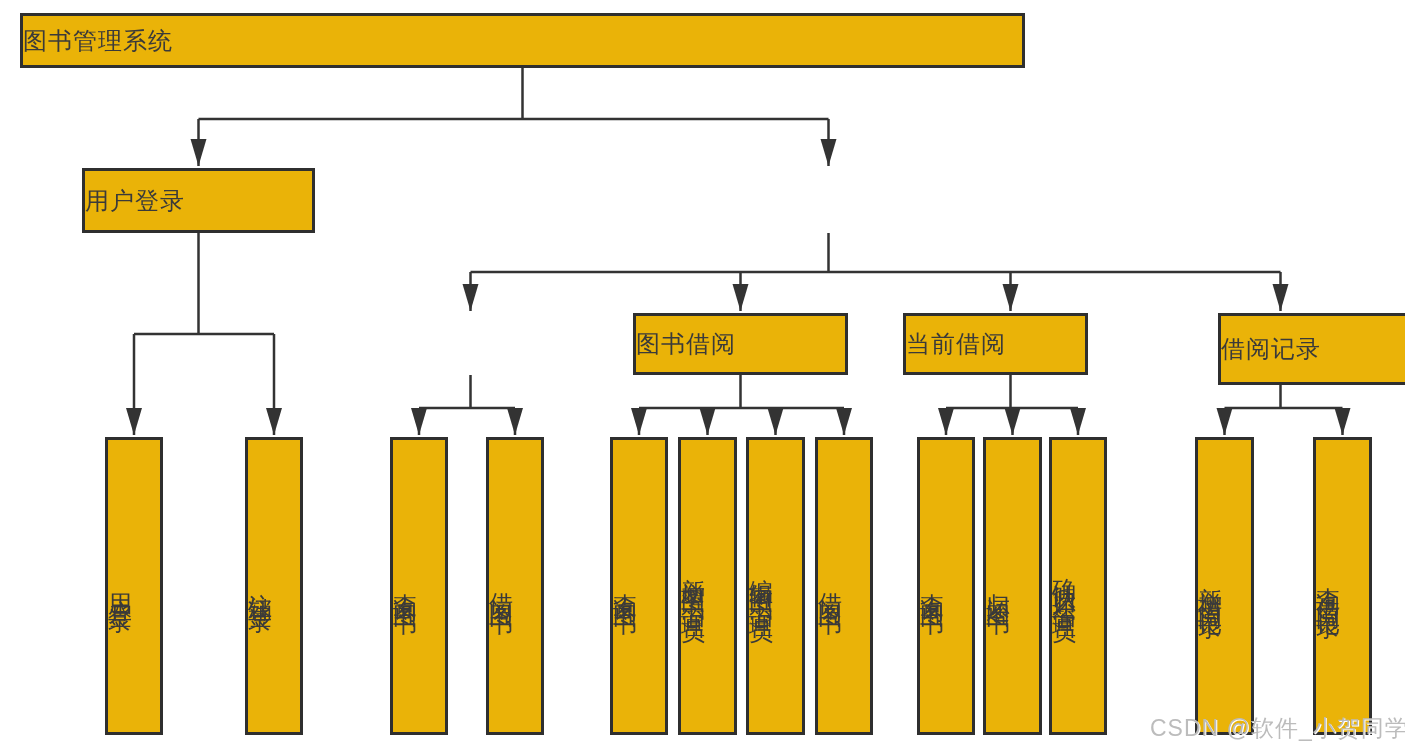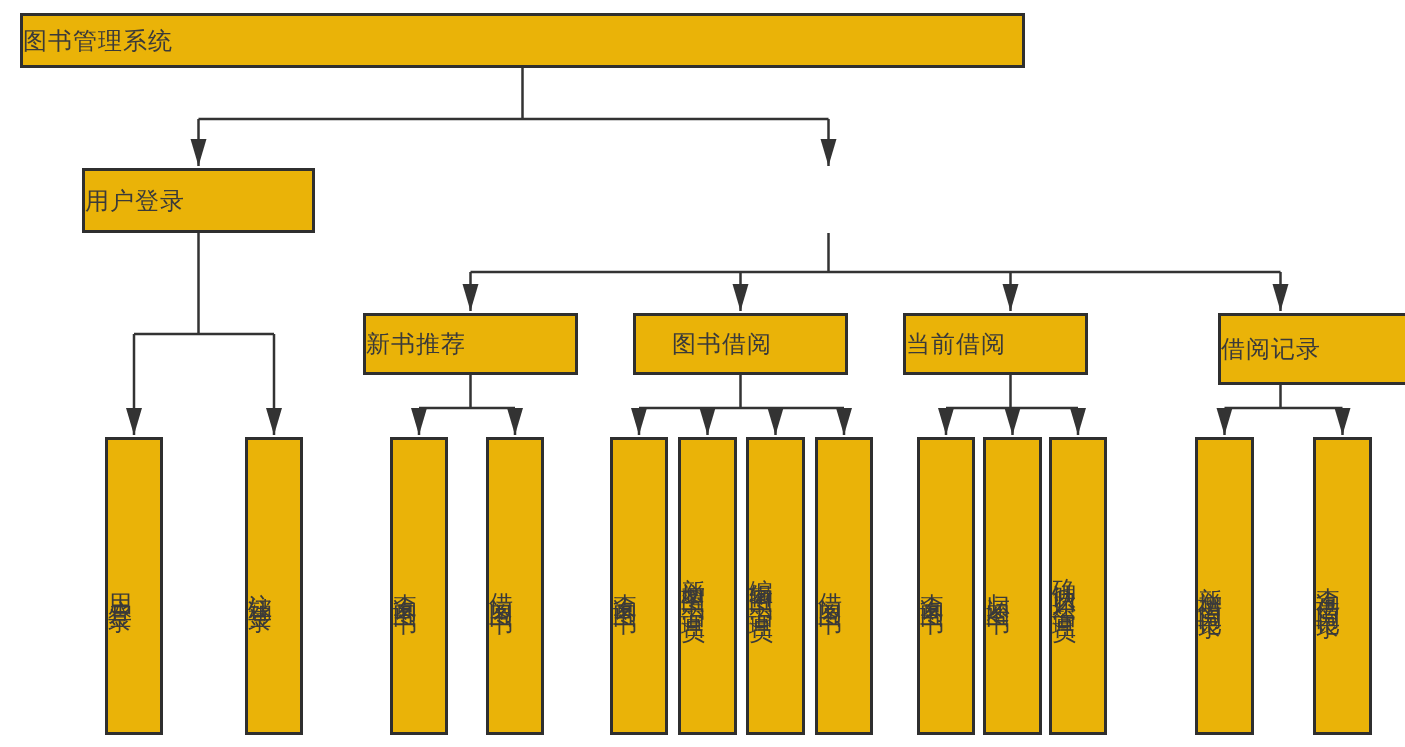--- a/index.html
+++ b/index.html
@@ -35,21 +35,21 @@
     line-height: 1;
     white-space: nowrap;
   }
   
   .n-root   { left: 20px;  top: 13px;  width: 1005px; height: 55px; }
   
   .n-login  { left: 82px;  top: 168px; width: 233px; height: 65px; }
   .n-mgmt   { left: 712px; top: 168px; width: 233px; height: 65px; }
   
   .n-rec    { left: 363px;  top: 313px; width: 215px; height: 62px; }
-  .n-borrow { left: 633px;  top: 313px; width: 215px; height: 62px; padding-left: 36px; }
+  .n-borrow { left: 633px;  top: 313px; width: 215px; height: 62px; }
   .n-cur    { left: 903px;  top: 313px; width: 185px; height: 62px; }
   .n-rcd    { left: 1173px; top: 313px; width: 215px; height: 72px; margin-left: 45px; }
   
   .leaf { top: 437px; width: 58px; height: 298px; }
   .l-a1 { left: 105px; }
   .l-a2 { left: 245px; }
   .l-b1a { left: 390px; }
   .l-b1b { left: 486px; }
   .l-b2a { left: 610px; }
   .l-b2b { left: 678px; width: 59px; }
@@ -122,23 +122,20 @@
   </svg>
 
   <div class="node hbox n-root">
     <span>图书管理系统</span>
   </div>
 
   <div class="node hbox n-login">
     <span>用户登录</span>
   </div>
 
-  <div class="node hbox n-rec">
-    <span>新书推荐</span>
-  </div>
   <div class="node hbox n-borrow">
     <span>图书借阅</span>
   </div>
   <div class="node hbox n-cur">
     <span>当前借阅</span>
   </div>
   <div class="node hbox n-rcd">
     <span>借阅记录</span>
   </div>
 
@@ -179,14 +176,15 @@
     <span>确认归还（管理员）</span>
   </div>
 
   <div class="node vbox leaf l-b4a">
     <span>新增借阅记录</span>
   </div>
   <div class="node vbox leaf l-b4b">
     <span>查询借阅记录</span>
   </div>
 
+  <div class="watermark">CSDN @软件_小贺同学</div>
 
 </div>
 
 </body></html>

